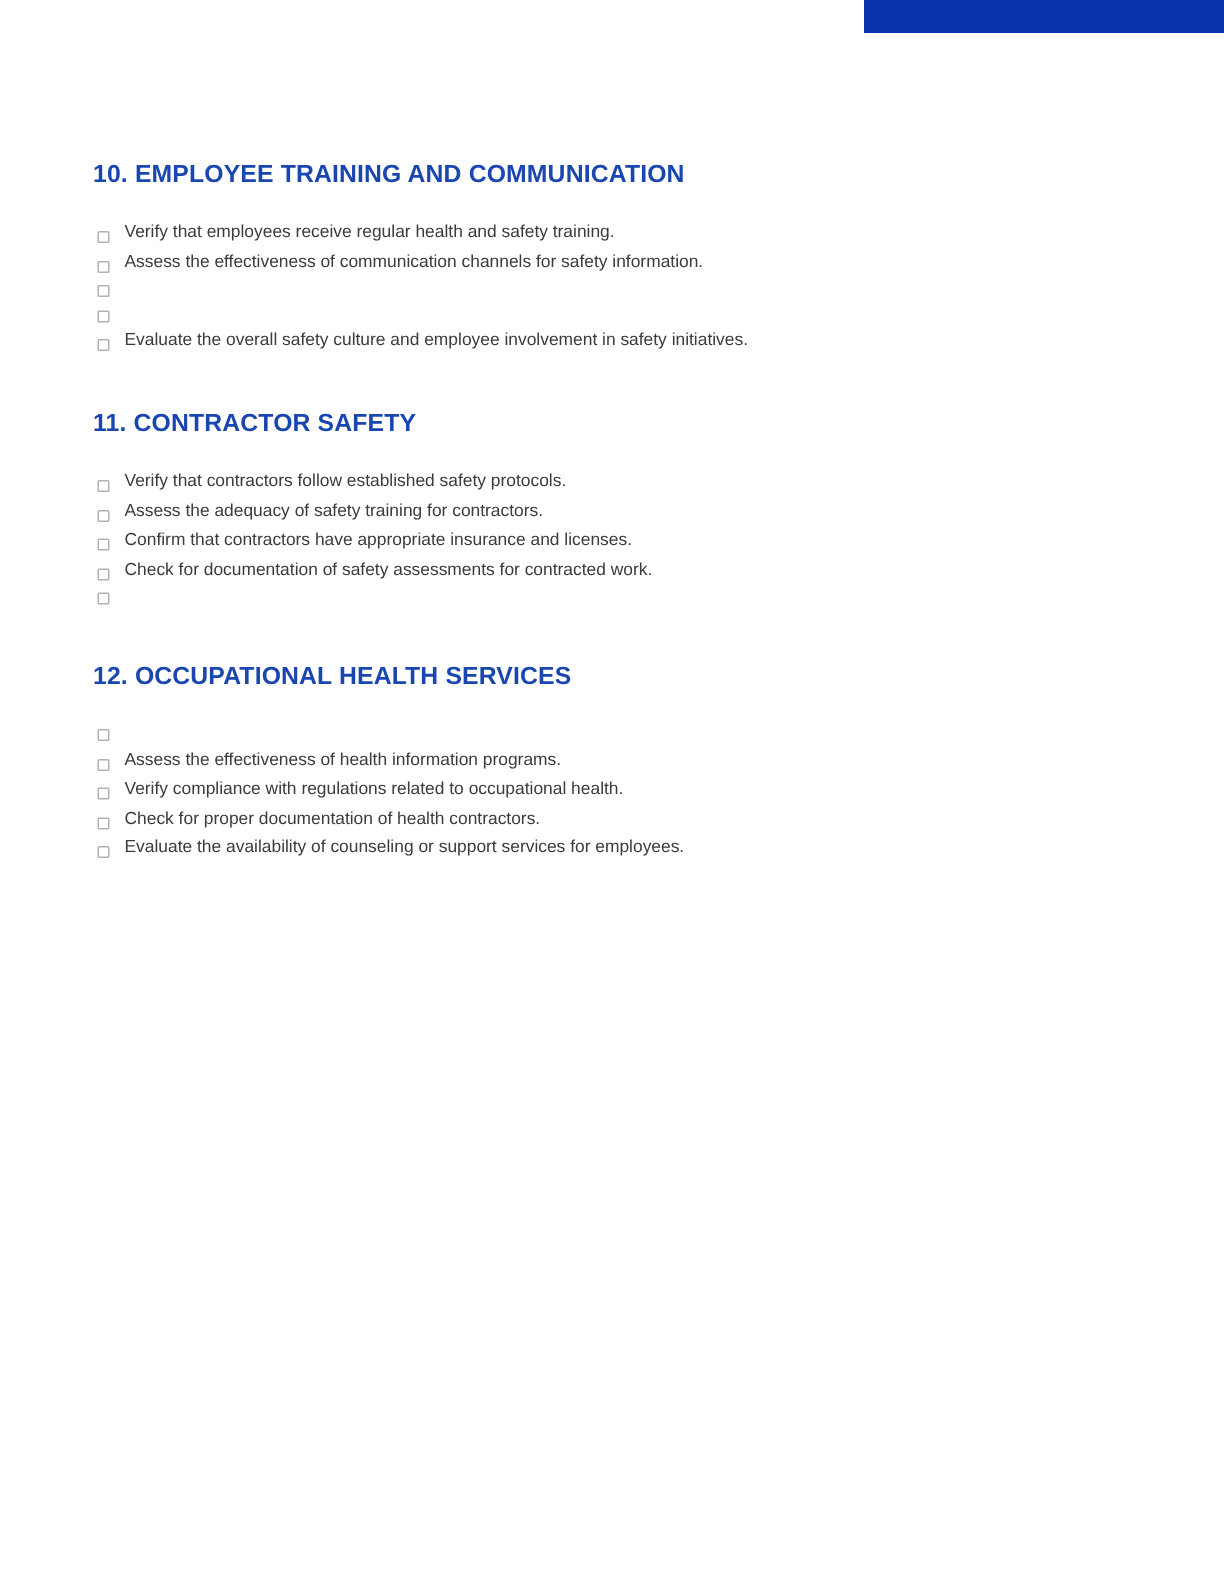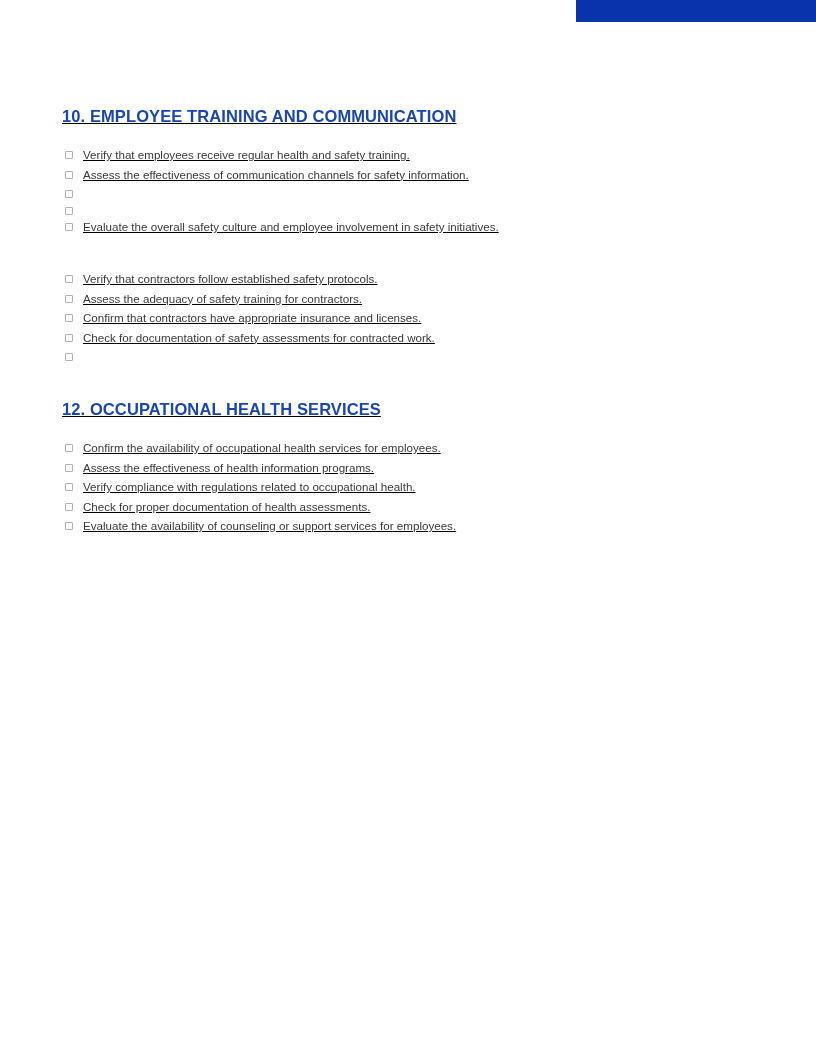--- a/index.html
+++ b/index.html
@@ -32,21 +32,20 @@
     left: 0;
     width: 816px;
     height: 1056px;
   }
 
   .content {
     position: absolute;
     left: 62px;
     top: 106px;
     width: 700px;
-    text-decoration: underline;
   }
 
   .section {
     margin-bottom: 38px;
   }
   .section:last-child {
     margin-bottom: 0;
   }
 
   .section-heading {
@@ -60,21 +59,21 @@
   }
 
   .checklist {
     list-style: none;
     margin: 0;
     padding: 0;
   }
 
   .checklist-item {
     display: flex;
-    align-items: flex-start;
+    align-items: flex-end;
     margin: 0 0 5.5px 0;
     line-height: 14px;
   }
   .checklist-item:last-child {
     margin-bottom: 0;
   }
 
   .checkbox {
     flex: 0 0 auto;
     width: 8px;
@@ -122,20 +121,21 @@
           <span class="checkbox"></span>
         </li>
         <li class="checklist-item">
           <span class="checkbox"></span>
           <span class="item-label">Evaluate the overall safety culture and employee involvement in safety initiatives.</span>
         </li>
       </ul>
     </section>
 
     <section class="section">
+      <h2 class="section-heading">11. CONTRACTOR SAFETY</h2>
       <ul class="checklist">
         <li class="checklist-item">
           <span class="checkbox"></span>
           <span class="item-label">Verify that contractors follow established safety protocols.</span>
         </li>
         <li class="checklist-item">
           <span class="checkbox"></span>
           <span class="item-label">Assess the adequacy of safety training for contractors.</span>
         </li>
         <li class="checklist-item">
@@ -150,33 +150,32 @@
           <span class="checkbox"></span>
         </li>
       </ul>
     </section>
 
     <section class="section">
       <h2 class="section-heading">12. OCCUPATIONAL HEALTH SERVICES</h2>
       <ul class="checklist">
         <li class="checklist-item">
           <span class="checkbox"></span>
-          <span class="item-label">Confirm the availability of occupational health services for employees.</span>
         </li>
         <li class="checklist-item">
           <span class="checkbox"></span>
           <span class="item-label">Assess the effectiveness of health information programs.</span>
         </li>
         <li class="checklist-item">
           <span class="checkbox"></span>
           <span class="item-label">Verify compliance with regulations related to occupational health.</span>
         </li>
         <li class="checklist-item">
           <span class="checkbox"></span>
-          <span class="item-label">Check for proper documentation of health assessments.</span>
+          <span class="item-label">Check for proper documentation of health contractors.</span>
         </li>
         <li class="checklist-item">
           <span class="checkbox"></span>
           <span class="item-label">Evaluate the availability of counseling or support services for employees.</span>
         </li>
       </ul>
     </section>
 
   </div>
 </div>

